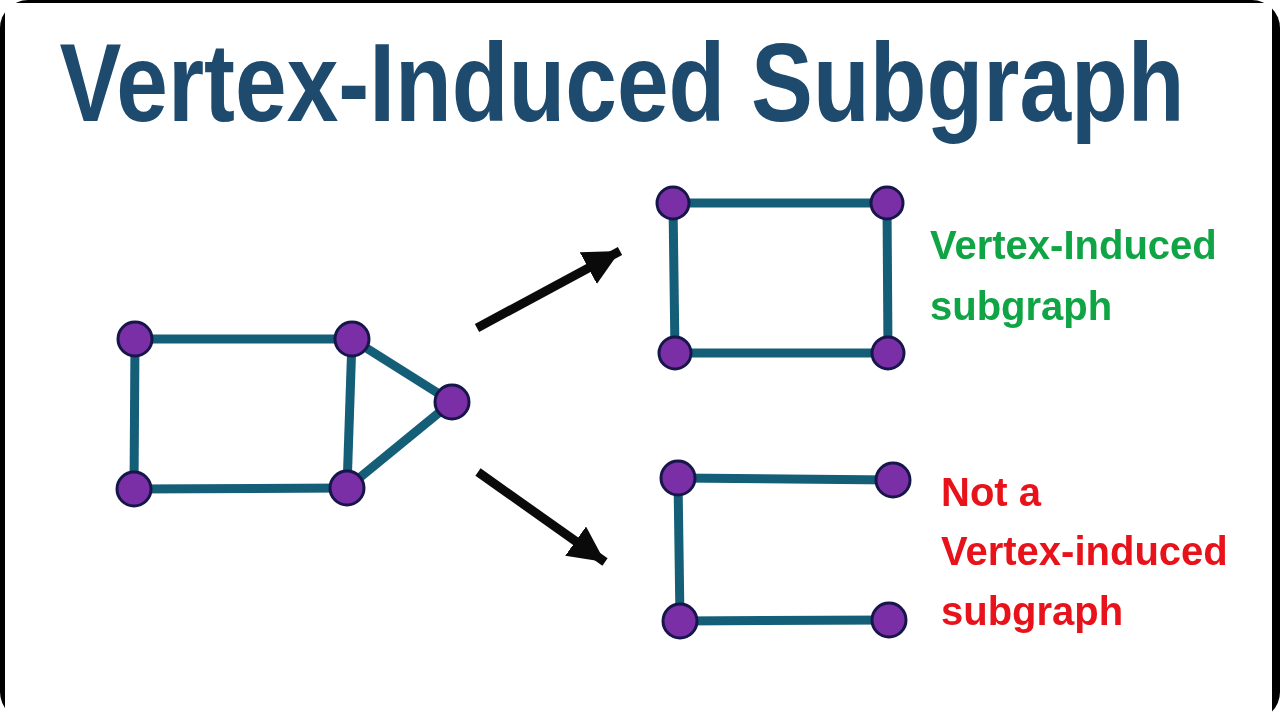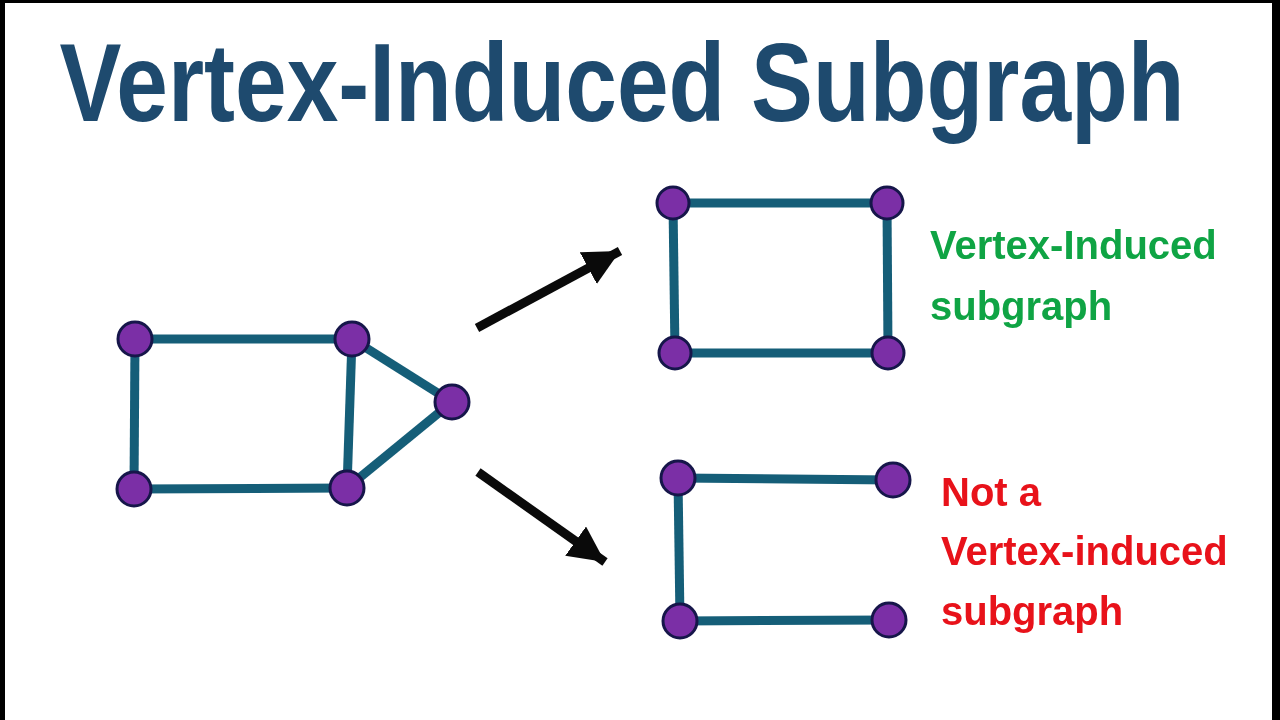--- a/index.html
+++ b/index.html
@@ -2,20 +2,21 @@
 <html><head>
 <meta charset="utf-8">
 <style>
   html, body { margin: 0; padding: 0; background: #ffffff; }
   .stage {
     position: relative;
     width: 1280px; height: 720px;
     background: #ffffff;
     overflow: hidden;
     font-family: "Liberation Sans", sans-serif;
+    border-radius: 28px;
   }
   svg { display: block; }
   .title-text {
     font-family: "Liberation Sans", sans-serif;
     font-weight: bold;
   }
   .label-text {
     font-family: "Liberation Sans", sans-serif;
     font-weight: bold;
     font-size: 40px;

